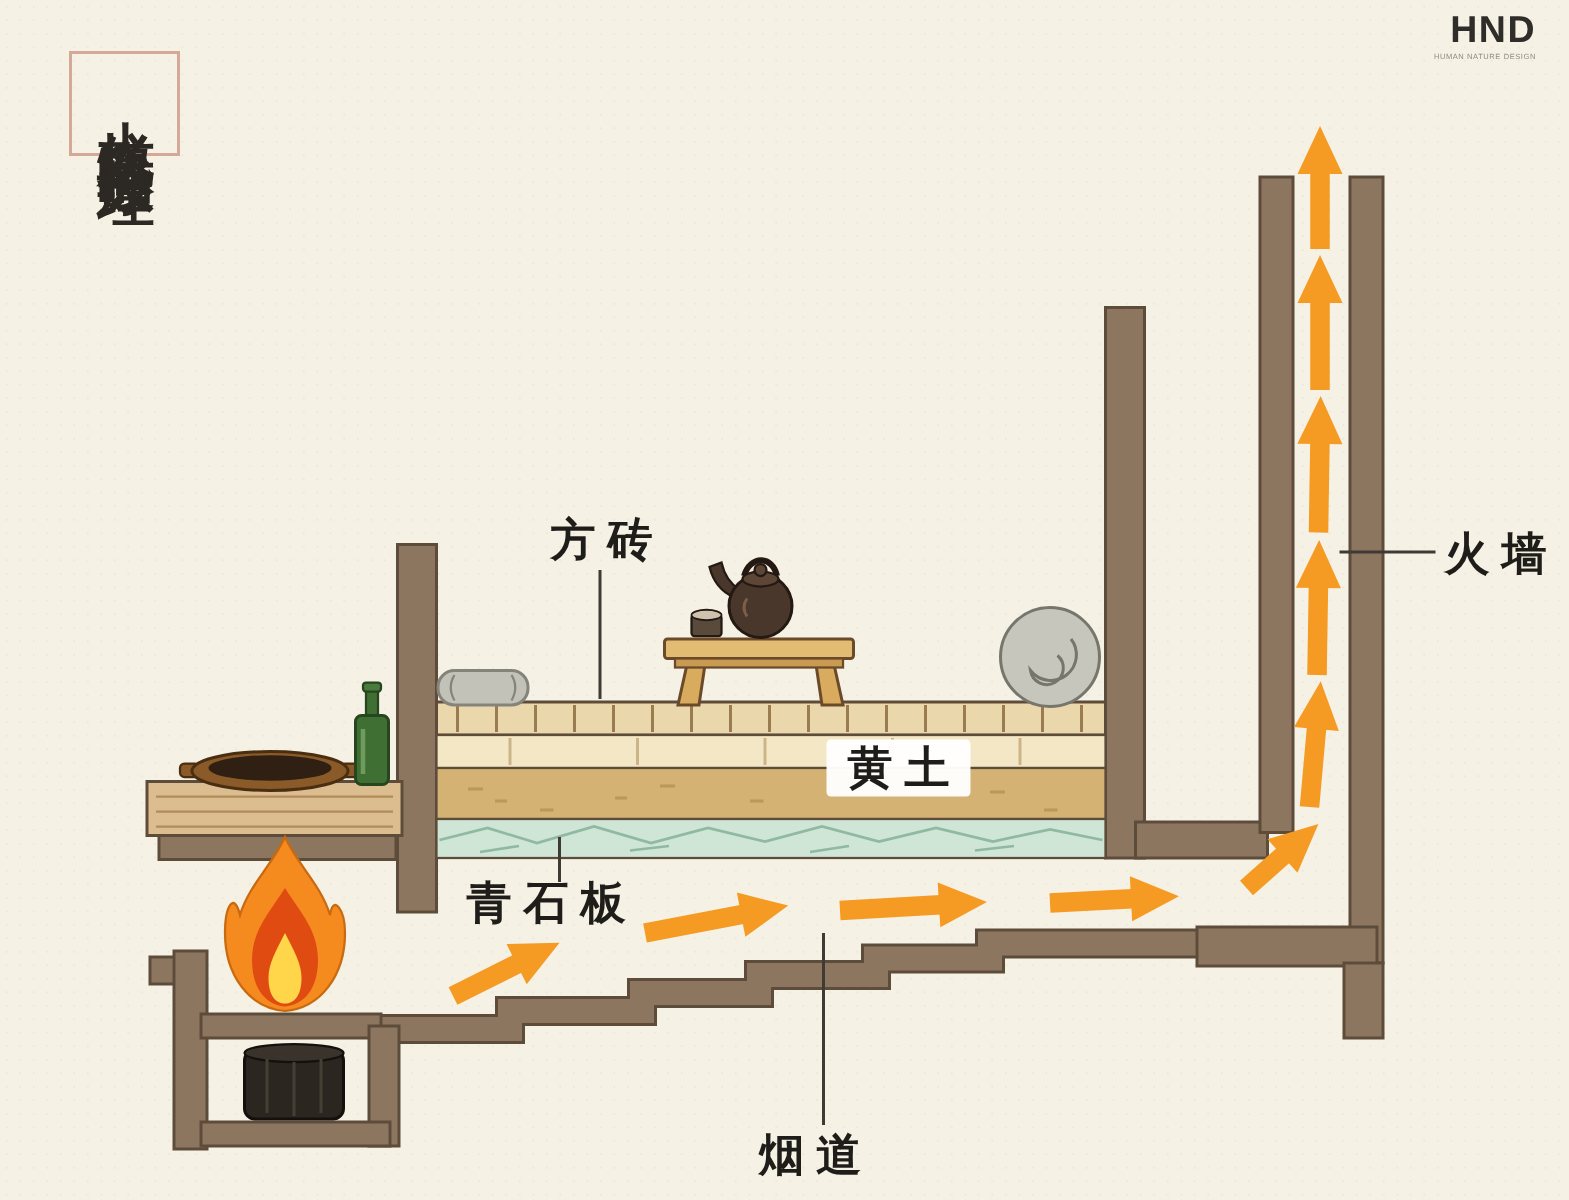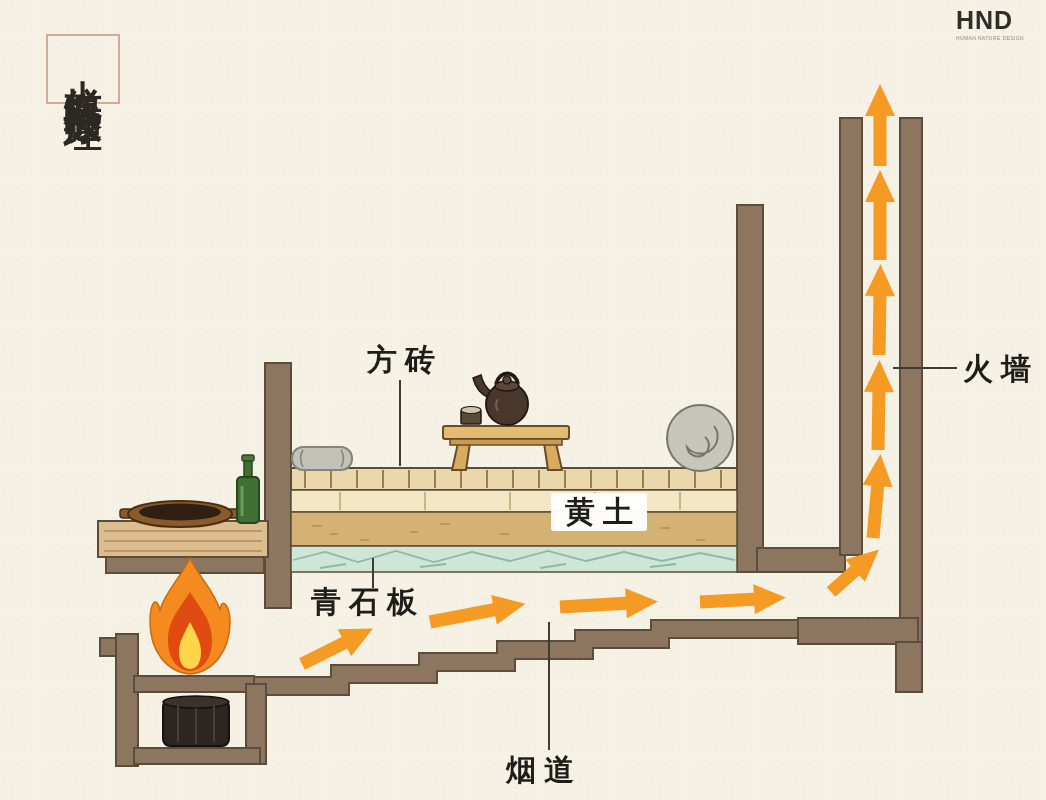--- a/index.html
+++ b/index.html
@@ -16,21 +16,21 @@
   .title-box{
     position:absolute;left:46px;top:34px;
     writing-mode:vertical-rl;text-orientation:upright;
     font-family:"Liberation Serif",serif;
     font-size:38px;font-weight:700;color:#2c2823;
     letter-spacing:7px;line-height:1;
     padding:14px 16px 10px 16px;
     border:2px solid rgba(203,143,125,.75);
   }
   .logo{position:absolute;top:8px;right:22px;text-align:left;}
-  .logo-name{font-size:25px;font-weight:800;color:#2f2d2a;letter-spacing:1px;line-height:1;}
+  .logo-name{font-size:25px;font-weight:800;color:#2f2d2a;letter-spacing:1px;line-height:1;text-align:right;}
   .logo-sub{font-size:5px;color:#8a8a84;letter-spacing:.4px;margin-top:2px;white-space:nowrap;}
   svg.scene{position:absolute;inset:0;}
 
   .wall{fill:var(--wall_brown,#8d7660);stroke:var(--wall_outline,#5e4c3a);stroke-width:2;}
   .band-outline{stroke:var(--wall_outline,#5e4c3a);stroke-width:20;fill:none;}
   .band{stroke:var(--wall_brown,#8d7660);stroke-width:16;fill:none;}
   .arrow{stroke:var(--arrow_orange,#f59a23);stroke-width:13;fill:none;stroke-linecap:butt;}
   .arrow-head{fill:var(--arrow_orange,#f59a23);}
   .leader{stroke:var(--leader_line,#3f3a33);stroke-width:2;}
   .label{font:700 30px "Liberation Sans",sans-serif;fill:var(--label_ink,#1f1d1a);letter-spacing:8px;}

